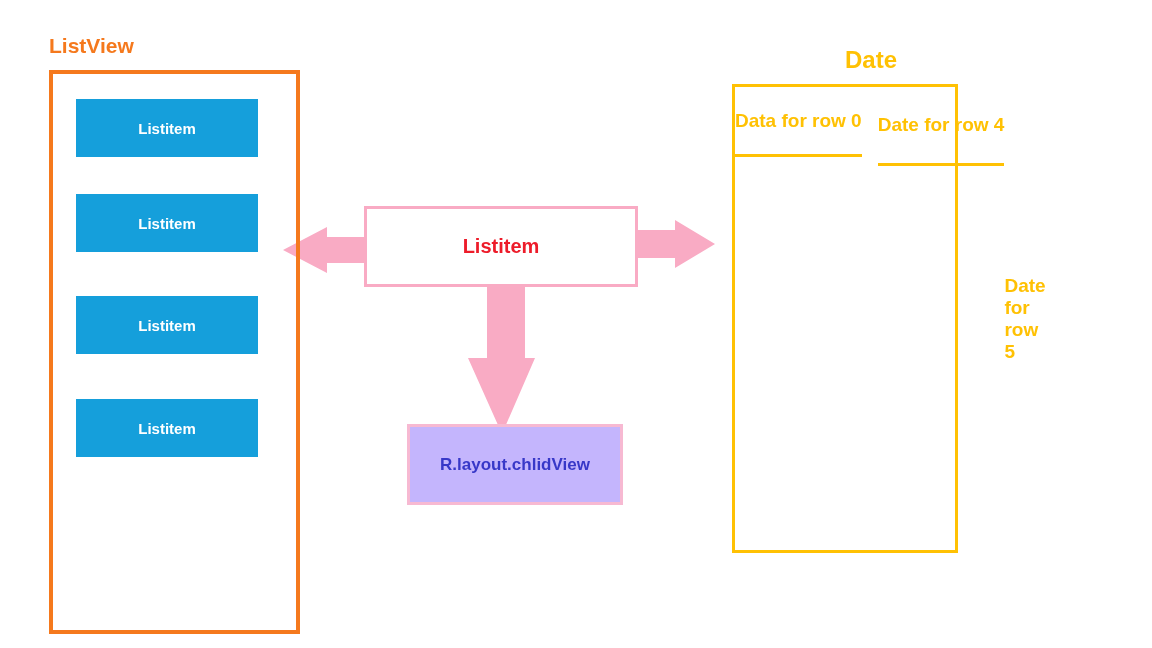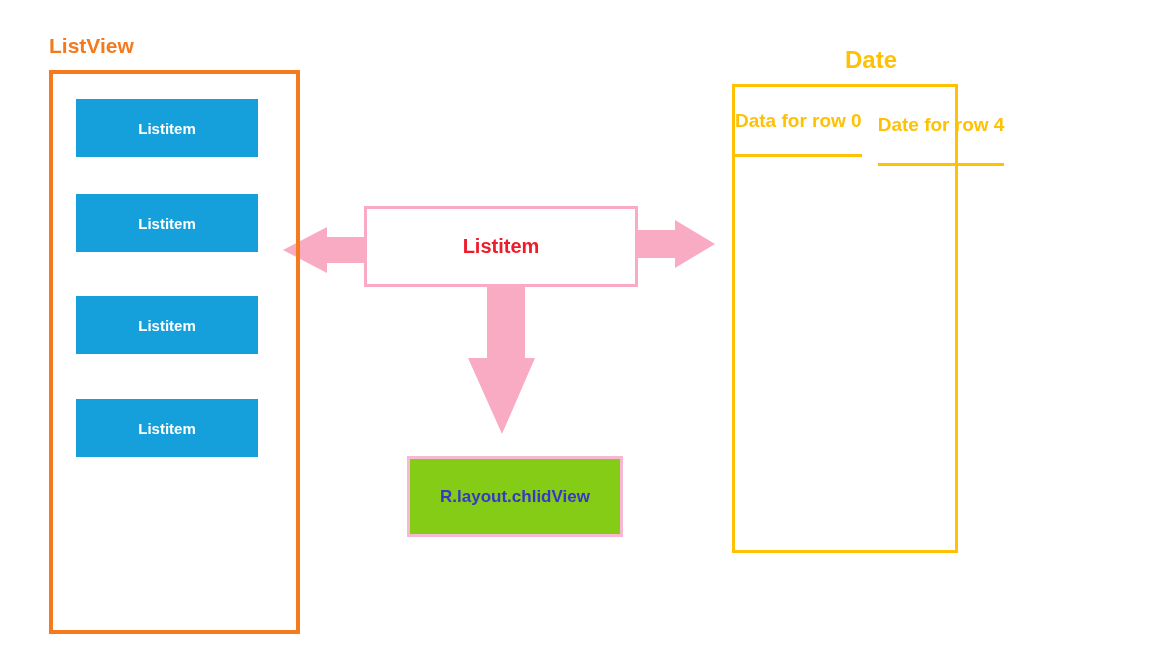--- a/index.html
+++ b/index.html
@@ -70,22 +70,22 @@
     z-index: 2;
   }
   .adapter-box span {
     font-size: 20px; font-weight: 700;
     color: var(--red);
   }
 
   
   .layout-box {
     position: absolute;
-    left: 407px; top: 456px; width: 216px; height: 81px;
-    background: #84cc16;
+    left: 407px; top: 424px; width: 216px; height: 81px;
+    background: #c4b5fd;
     border: 3px solid var(--pink-light);
     display: flex; align-items: center; justify-content: center;
     z-index: 2;
   }
   .layout-box span {
     font-size: 17px; font-weight: 700;
     color: var(--indigo);
   }
 
   
@@ -142,15 +142,16 @@
   </div>
 
   <div class="layout-box">
     <span>R.layout.chlidView</span>
   </div>
 
   <div class="date-title">Date</div>
   <div class="date-table">
     <div class="date-row date-row-0">Data for row 0</div>
     <div class="date-row date-row-4">Date for row 4</div>
+    <div class="date-row date-row-5">Date for row 5</div>
   </div>
 
 </div>
 
 </body></html>

